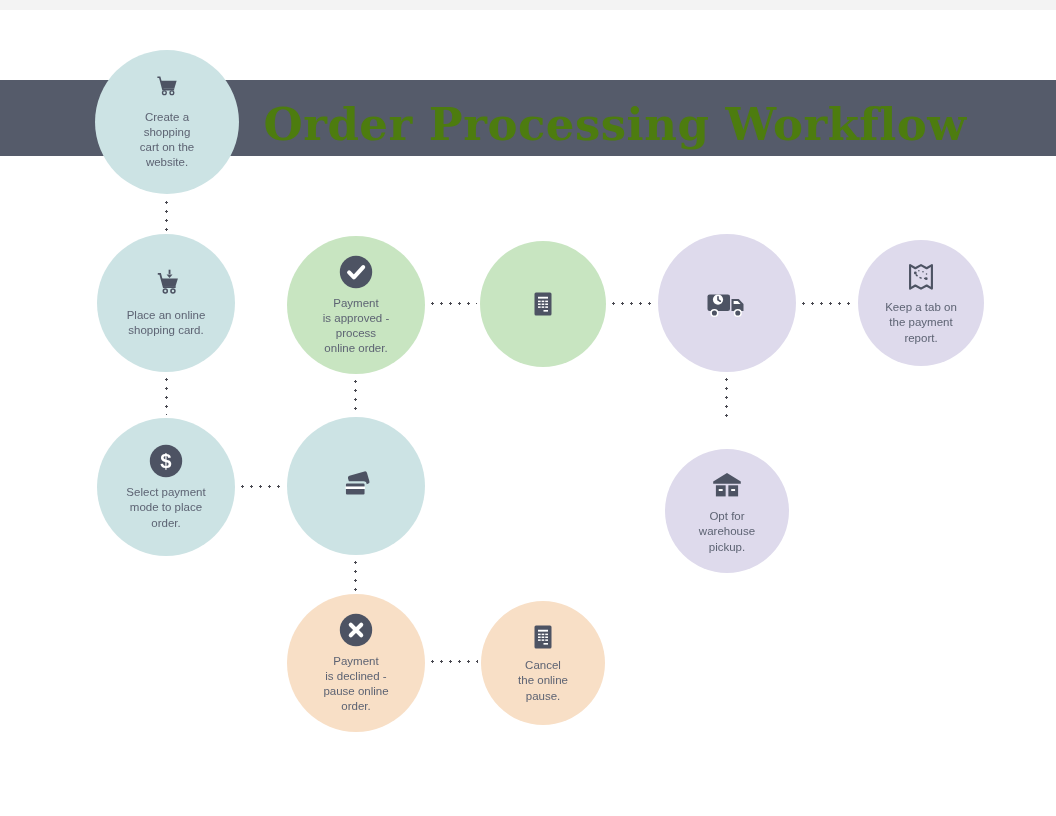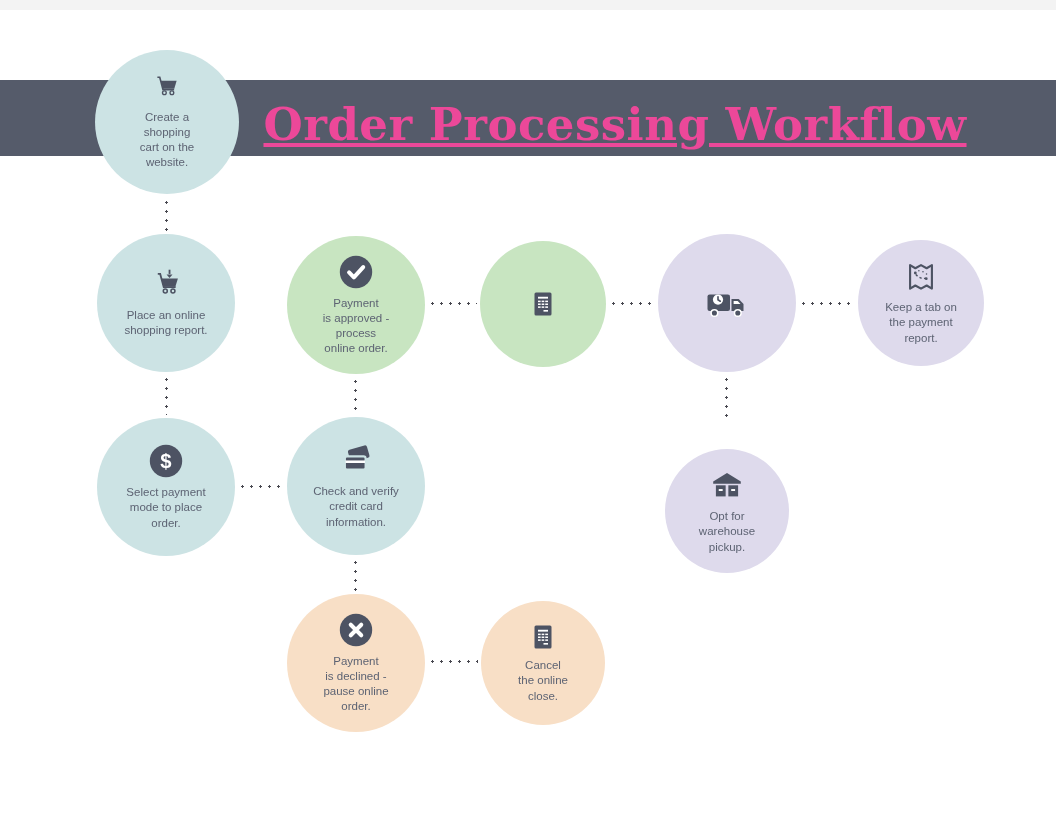--- a/index.html
+++ b/index.html
@@ -6,21 +6,21 @@
   body{
     width:1056px;height:816px;position:relative;overflow:hidden;
     background:#ffffff;font-family:"Liberation Sans",sans-serif;
   }
   .top-edge{position:absolute;left:0;top:0;width:100%;height:10px;background:#f3f3f3;}
   .header-band{position:absolute;left:0;top:80px;width:100%;height:76px;background:var(--header,#555b6a);}
   .page-title{
     position:absolute;left:174px;right:0;top:80px;height:88px;
     display:flex;align-items:center;justify-content:center;
     font-family:"DejaVu Serif",serif;font-weight:700;font-size:45px;
-    letter-spacing:0.5px;color:#ec4899;white-space:nowrap;text-decoration:underline;
+    letter-spacing:0.5px;color:#4d7c0f;white-space:nowrap;
   }
   .node{
     position:absolute;border-radius:50%;
     display:flex;flex-direction:column;align-items:center;justify-content:center;
     text-align:center;gap:6px;
   }
   .c-blue{background:var(--blue,#cce3e4);}
   .c-green{background:var(--green,#c8e5c1);}
   .c-lavender{background:var(--lavender,#dedaec);}
   .c-peach{background:var(--peach,#f8dfc6);}
@@ -79,21 +79,21 @@
     <svg width="34" height="34" viewBox="0 0 24 24">
       <path d="M6.2 4.2h1.7l2.5 9.3h8.4" stroke="currentColor" stroke-width="1.3" fill="none"></path>
       <path d="M8.6 7.4h11.8l-1.8 5.8H10.2z" fill="currentColor"></path>
       <path d="M14.5 1.2v3" stroke="currentColor" stroke-width="1.3"></path>
       <path d="M14.5 7.1L12.4 4.5h4.2z" fill="currentColor"></path>
       <circle cx="11.5" cy="16.2" r="1.4" stroke="currentColor" stroke-width="1.1" fill="none"></circle>
       <circle cx="16.9" cy="16.2" r="1.4" stroke="currentColor" stroke-width="1.1" fill="none"></circle>
     </svg>
   </span>
   <span class="label">Place an online
-shopping report.</span>
+shopping card.</span>
 </div>
 
 <div class="node c-green" style="left:287px;top:236px;width:138px;height:138px">
   <span class="icon">
     <svg width="36" height="36" viewBox="0 0 24 24">
       <circle cx="12" cy="12" r="10.8" fill="currentColor"></circle>
       <path d="M7.4 12.3l3.2 3.3 6.2-6.9" stroke="#fff" stroke-width="2.7" fill="none" stroke-linecap="round" stroke-linejoin="round"></path>
     </svg>
   </span>
   <span class="label">Payment
@@ -169,23 +169,20 @@
 <div class="node c-blue" style="left:287px;top:417px;width:138px;height:138px">
   <span class="icon">
     <svg width="36" height="36" viewBox="0 0 24 24">
       <g transform="rotate(-16 13 8)">
           <rect x="7.2" y="3.8" width="13.2" height="8.6" rx="1.4" fill="currentColor"></rect>
         </g>
       <rect x="4.6" y="9.6" width="13.8" height="8.8" rx="1.4" fill="currentColor" style="stroke:var(--blue,#cce3e4);stroke-width:1.4"></rect>
       <rect x="5" y="12.3" width="13" height="1.7" fill="#fff"></rect>
     </svg>
   </span>
-  <span class="label">Check and verify
-credit card
-information.</span>
 </div>
 
 <div class="node c-lavender" style="left:665px;top:449px;width:124px;height:124px">
   <span class="icon">
     <svg width="36" height="36" viewBox="0 0 24 24" fill="currentColor">
       <path d="M2.8 9.6L12 4l9.2 5.6v1.6H2.8z"></path>
       <rect x="4.6" y="12.2" width="6.5" height="7.4"></rect>
       <rect x="12.9" y="12.2" width="6.5" height="7.4"></rect>
       <rect x="6.5" y="14.7" width="2.6" height="1.3" fill="#fff"></rect>
       <rect x="14.8" y="14.7" width="2.6" height="1.3" fill="#fff"></rect>
@@ -223,14 +220,14 @@
           <rect x="13.8" y="11.6" width="2.2" height="1.2"></rect>
         <rect x="8" y="13.9" width="2.1" height="1.2"></rect>
           <rect x="10.9" y="13.9" width="2.1" height="1.2"></rect>
           <rect x="13.8" y="13.9" width="2.2" height="1.2"></rect>
         <rect x="12.4" y="16.8" width="3.6" height="1.3"></rect>
       </g>
     </svg>
   </span>
   <span class="label">Cancel
 the online
-close.</span>
+pause.</span>
 </div>
 
 </body></html>

